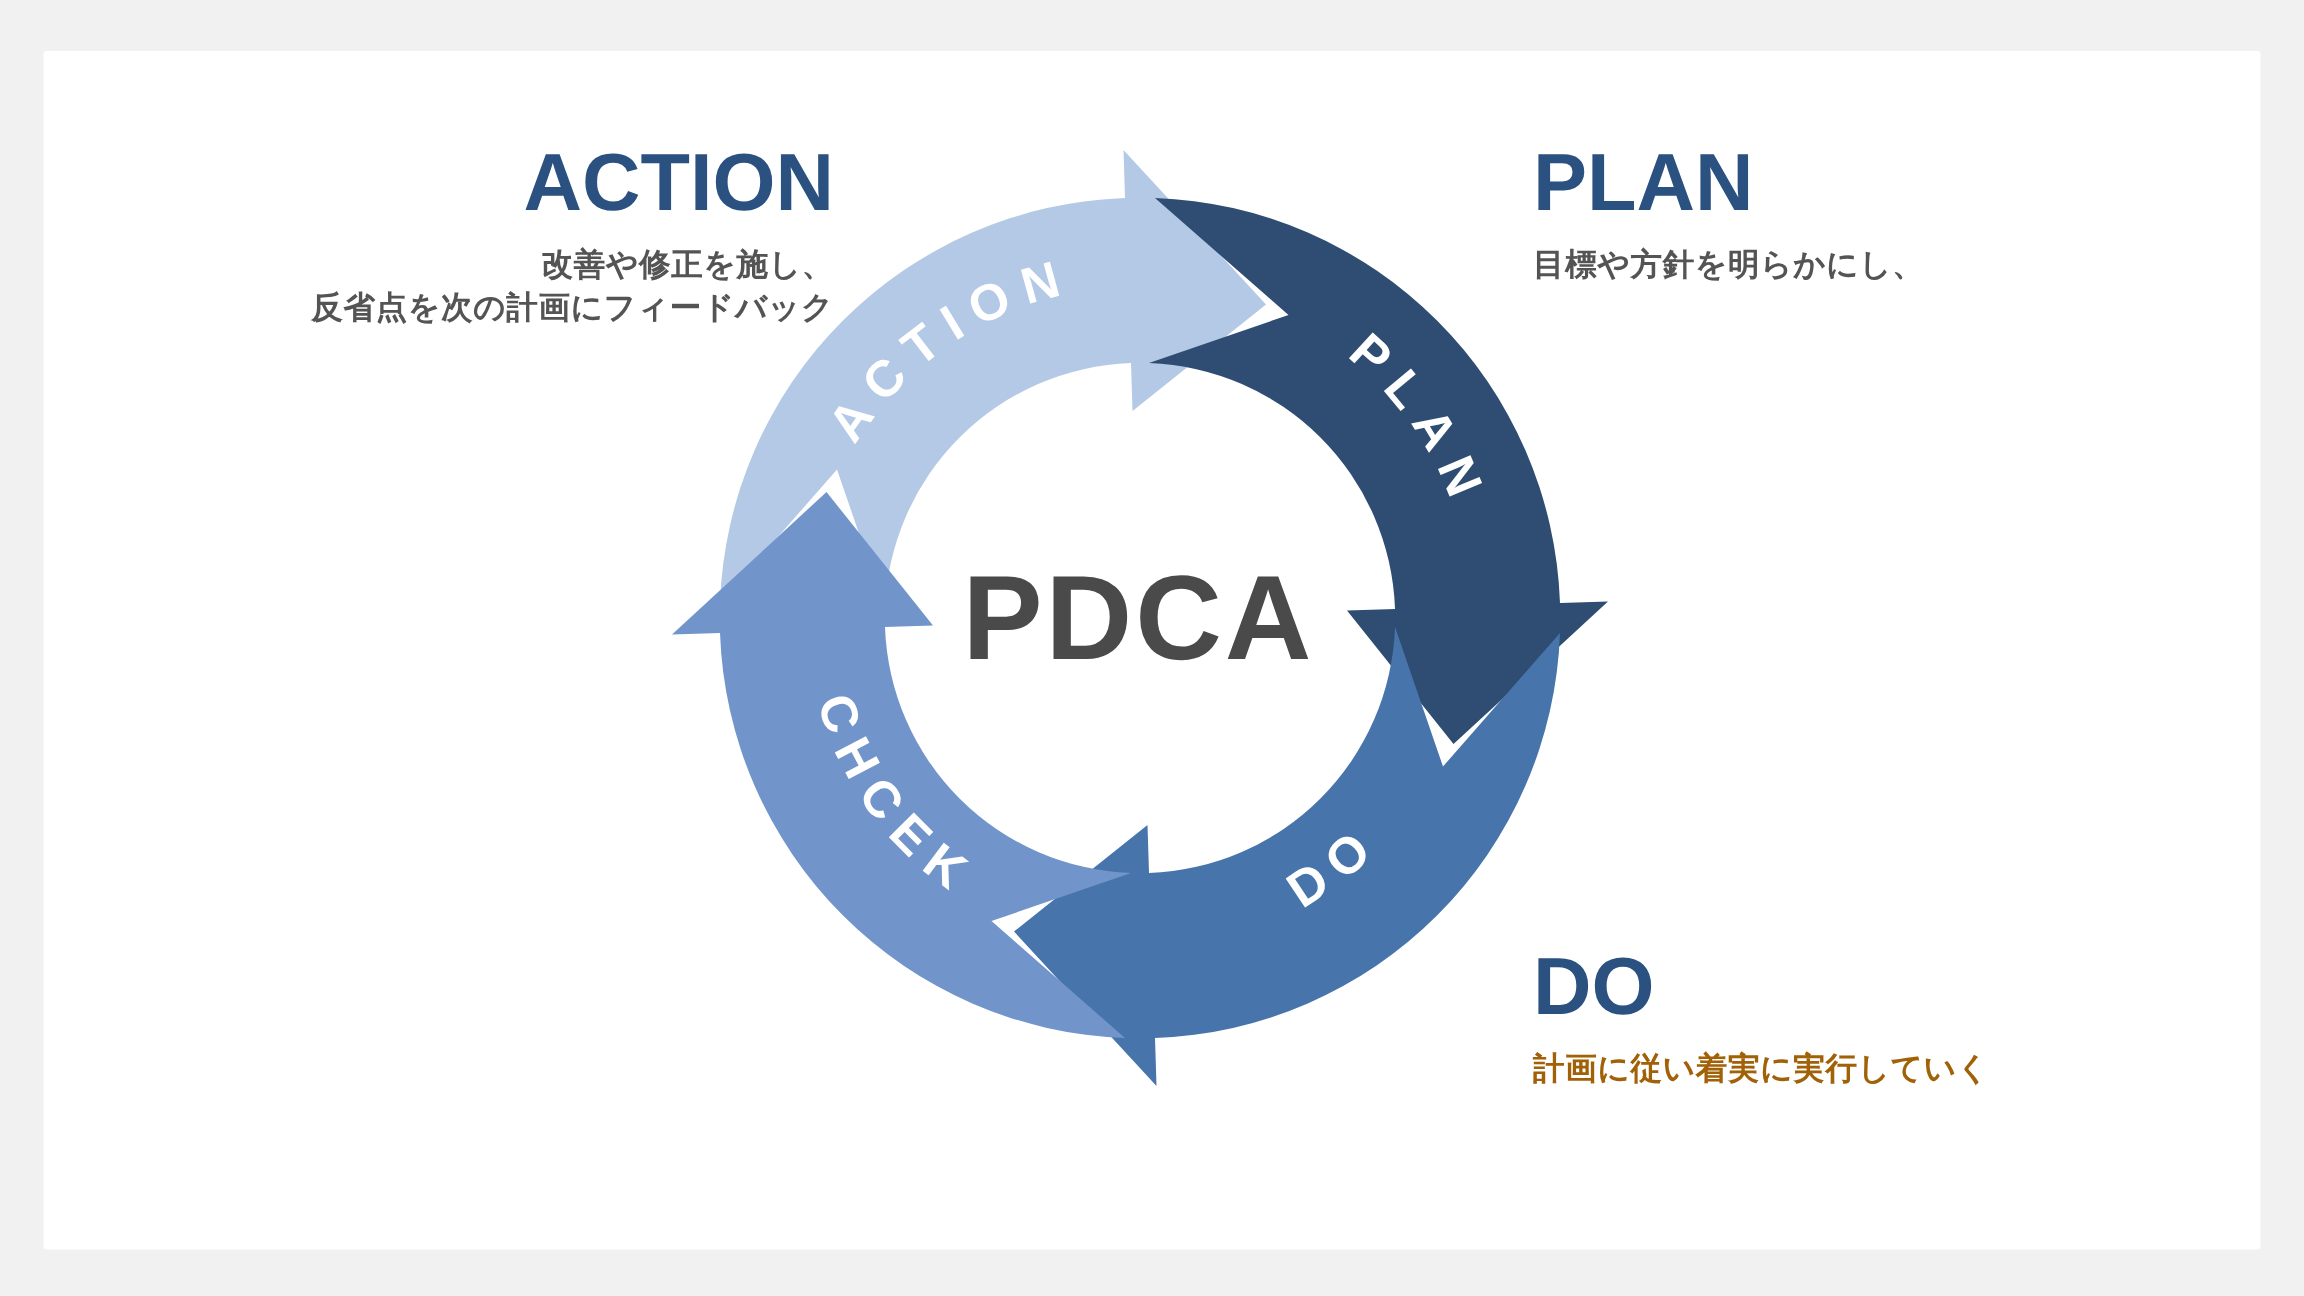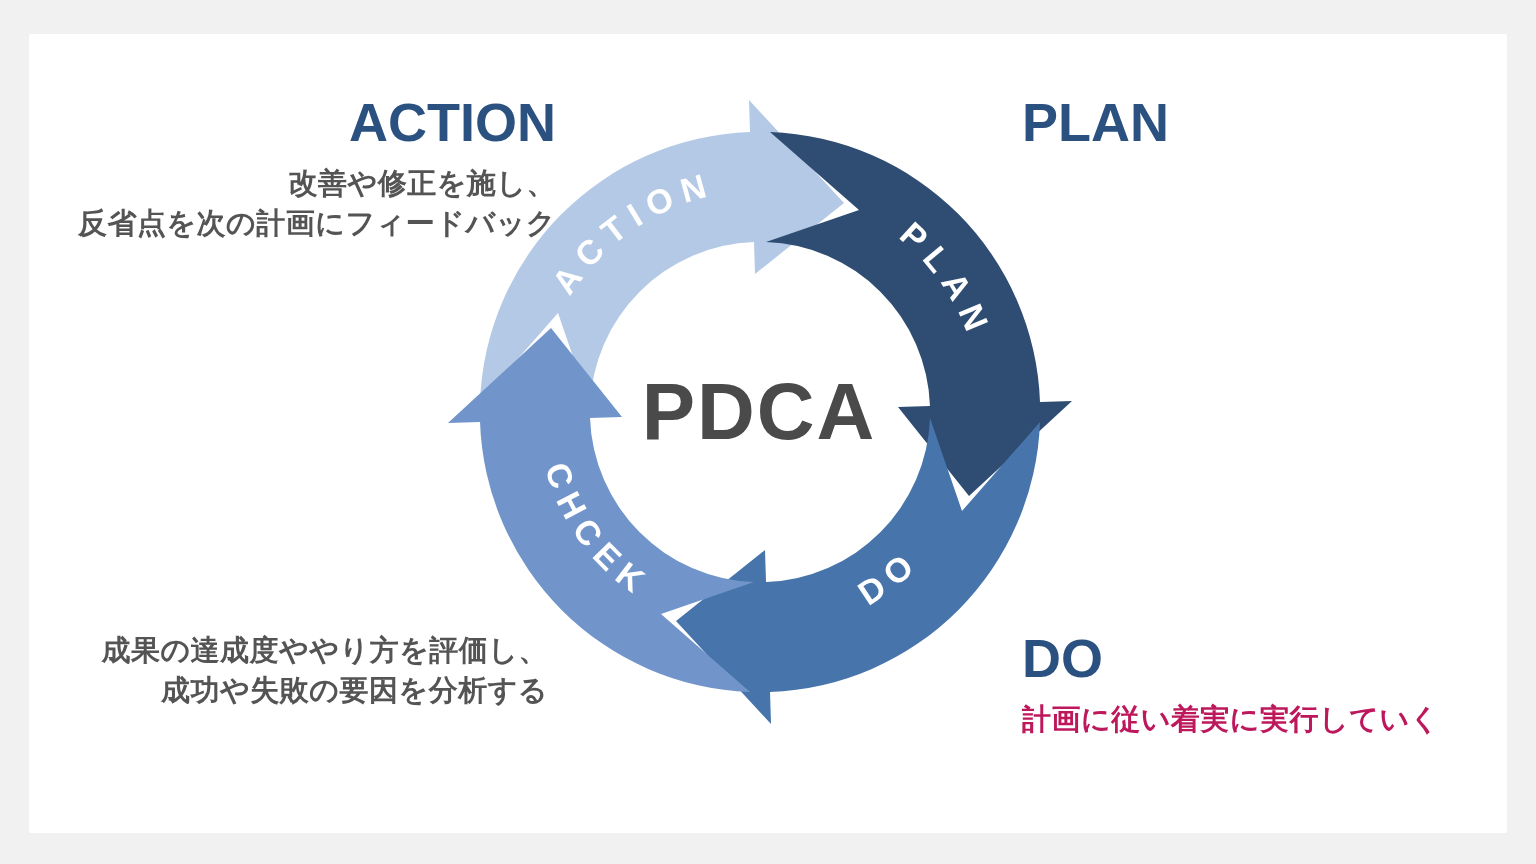--- a/index.html
+++ b/index.html
@@ -13,21 +13,21 @@
     position:absolute; left:29px; top:34px; width:1478px; height:799px;
     background:#ffffff; border-radius:2px;
   }
   .svg-layer { position:absolute; left:0; top:0; }
   .section { position:absolute; }
   .section .title {
     font-size:54px; font-weight:700; letter-spacing:0px;
     margin:0 0 12px 0; line-height:1.05;
   }
   .section .desc {
-    font-size:29px; font-weight:700; line-height:1.38;
+    font-size:21px; font-weight:700; line-height:1.38;
     letter-spacing:0.5px;
   }
   .align-right { text-align:right; }
   .align-left  { text-align:left;  }
   .arc-text {
     font-size:34px; font-weight:700; letter-spacing:9px;
     fill:#ffffff;
   }
   .center-text {
     font-size:80px; font-weight:700; letter-spacing:2px;
@@ -75,28 +75,25 @@
   <div class="title" style="color: rgb(43, 81, 128);">ACTION</div>
   <div class="desc" style="color: rgb(84, 84, 84);">
     <div>改善や修正を施し、</div>
     <div>反省点を次の計画にフィードバック</div>
   </div>
 </div>
 
 <div class="section align-left" style="left:1022px; top:94px; width:470px;">
   <div class="title" style="color: rgb(43, 81, 128);">PLAN</div>
   <div class="desc" style="color: rgb(84, 84, 84);">
+    <div>目標や方針を明らかにし、</div>
   </div>
 </div>
 
 <div class="section align-right" style="left:40px; top:630px; width:508px;">
-  <div class="desc" style="color: rgb(84, 84, 84);">
-    <div>成果の達成度ややり方を評価し、</div>
-    <div>成功や失敗の要因を分析する</div>
-  </div>
 </div>
 
 <div class="section align-left" style="left:1022px; top:630px; width:470px;">
   <div class="title" style="color: rgb(43, 81, 128);">DO</div>
-  <div class="desc" style="color: #be185d;">
+  <div class="desc" style="color: #a16207;">
     <div>計画に従い着実に実行していく</div>
   </div>
 </div>
 
 </body></html>

